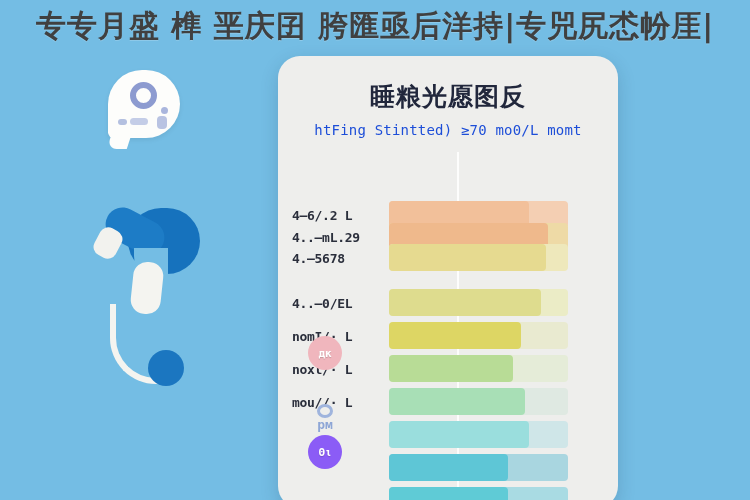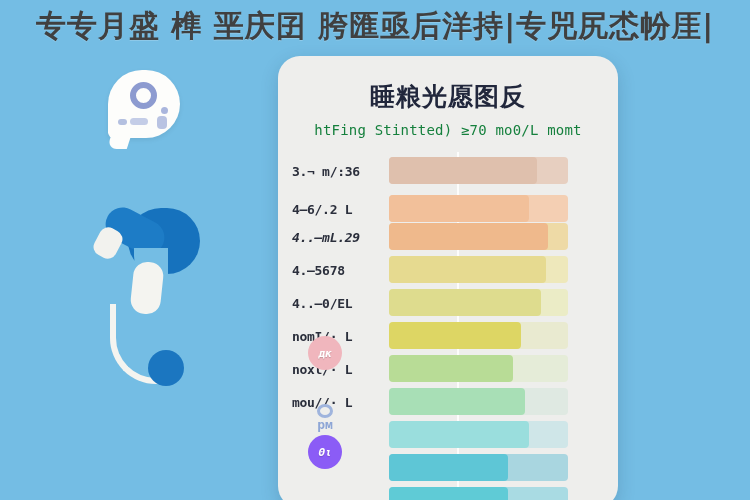--- a/index.html
+++ b/index.html
@@ -104,21 +104,21 @@
     overflow:hidden;
   }
   .card-title{
     position:absolute;left:0;right:0;top:24px;text-align:center;
     font-family:"DejaVu Sans","Liberation Sans",sans-serif;
     font-size:25px;font-weight:700;color:#21273c;
     letter-spacing:1px;white-space:nowrap;
   }
   .card-subtitle{
     position:absolute;left:0;right:0;top:66px;text-align:center;
-    font-size:14px;color:#15803d;white-space:nowrap;
+    font-size:14px;color:#1d4ed8;white-space:nowrap;
     font-family:"DejaVu Sans Mono","Liberation Mono",monospace;
     letter-spacing:.2px;
   }
 
   
   .chart{position:absolute;left:0;top:96px;right:0;bottom:0;}
   .chart-gridline{
     position:absolute;top:0;bottom:8px;width:2px;background:rgba(255,255,255,.85);
   }
 
@@ -137,21 +137,20 @@
     position:absolute;left:111px;top:3px;height:27px;
     border-radius:4px;
   }
 
   .badge{
     position:absolute;border-radius:50%;
     display:flex;align-items:center;justify-content:center;
     font-size:11px;font-weight:700;color:#ffffff;
     font-family:"DejaVu Sans Mono","Liberation Mono",monospace;
     text-shadow:0 1px 1px rgba(0,0,0,.18);
-    font-style:italic;
   }
   .glyph-icon{
     position:absolute;width:26px;height:30px;
   }
   .glyph-ring{
     position:absolute;left:5px;top:0;width:16px;height:14px;
     border:3px solid #9fb4dd;border-radius:50%;box-sizing:border-box;
     background:#eeeeec;
   }
   .glyph-body{
@@ -188,36 +187,31 @@
       <div class="qm-ball"></div>
     </div>
   </div>
 
   <div class="card">
     <div class="card-title">睡粮光愿图反</div>
     <div class="card-subtitle">htFing Stintted)  ≥70 mo0/L   momt</div>
 
     <div class="chart" id="chart">
       <div class="chart-gridline" id="gridline" style="left: 178.98px;"></div>
-    <div class="row" style="top: 2px;">
-          <div class="bar-track" style="width: 179.22px; background: rgb(231, 207, 192);"></div>
-          <div class="bar-fill" style="width: 148.32px; background: rgb(223, 192, 173);"></div>
-          <div class="row-label">3.¬ m/:36</div>
-        </div>
-        <div class="row" style="top: 40px;">
+        <div class="row" style="top: 46px;">
           <div class="bar-track" style="width: 179.22px; background: rgb(244, 207, 179);"></div>
           <div class="bar-fill" style="width: 140.08px; background: rgb(242, 192, 154);"></div>
           <div class="row-label">4—6/.2 L</div>
         </div>
-        <div class="row" style="top: 68px; font-style: italic;">
+        <div class="row" style="top: 68px;">
           <div class="bar-track" style="width: 179.22px; background: rgb(238, 218, 166);"></div>
           <div class="bar-fill" style="width: 158.62px; background: rgb(239, 185, 140);"></div>
           <div class="row-label">4..—mL.29</div>
         </div>
-        <div class="row" style="top: 101px;">
+        <div class="row" style="top: 89px;">
           <div class="bar-track" style="width: 179.22px; background: rgb(238, 232, 187);"></div>
           <div class="bar-fill" style="width: 156.56px; background: rgb(230, 218, 144);"></div>
           <div class="row-label">4.—5678</div>
         </div>
         <div class="row" style="top: 134px;">
           <div class="bar-track" style="width: 179.22px; background: rgb(235, 236, 198);"></div>
           <div class="bar-fill" style="width: 152.44px; background: rgb(222, 220, 142);"></div>
           <div class="row-label">4..—0/EL</div>
         </div>
         <div class="row" style="top: 167px;">

